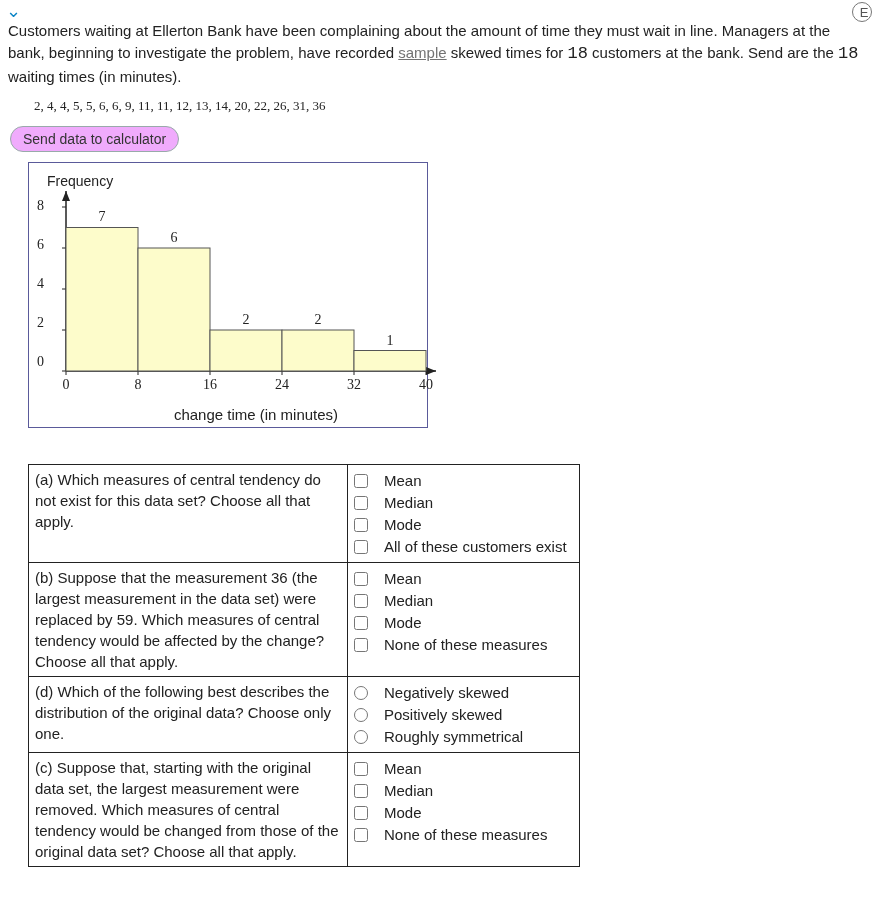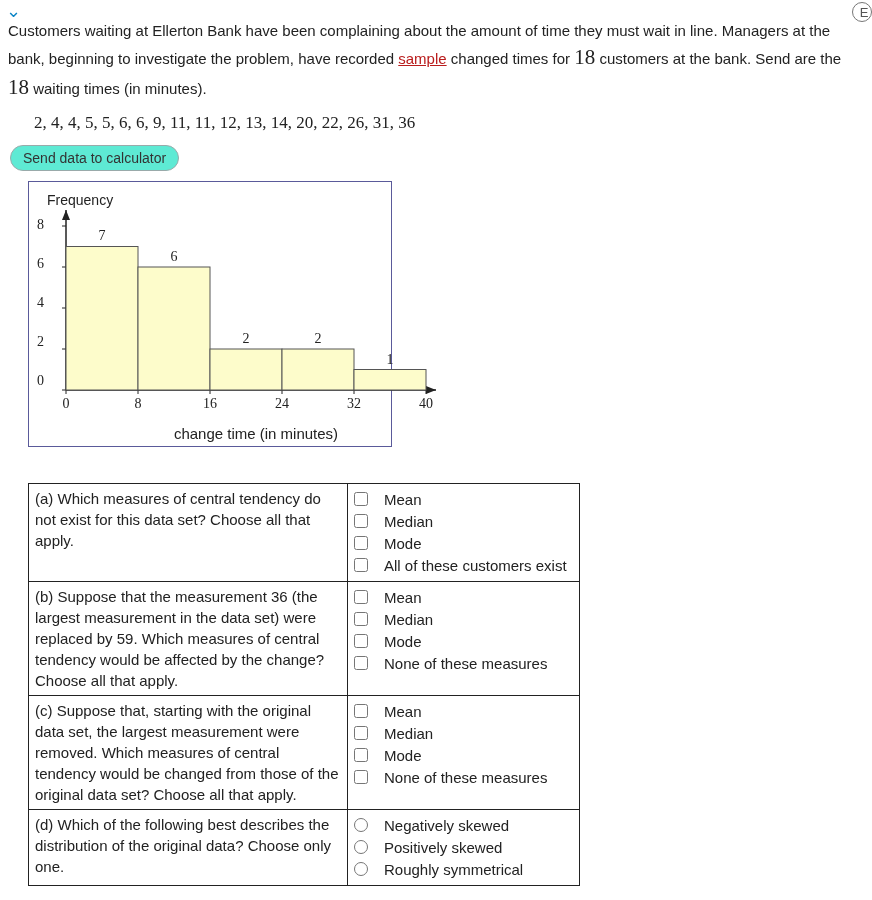--- a/index.html
+++ b/index.html
@@ -40,47 +40,47 @@
     background: #fff;
     box-sizing: border-box;
     overflow: hidden;
     padding-left: 4px;
   }
   .prompt {
     padding: 0 8px 4px 8px;
     line-height: 1.45;
   }
   .link {
-    color: #b91c1c;
+    color: #737373;
     text-decoration: underline;
   }
   .mathnum {
-    font-family: Liberation Serif, serif;
-    font-size: 21px;
+    font-family: Liberation Mono, monospace;
+    font-size: 17px;
   }
   .data-list {
     padding: 6px 0 6px 34px;
     font-family: "Times New Roman", Times, serif;
-    font-size: 17px;
+    font-size: 13px;
   }
   .send-btn {
     margin: 6px 0 10px 10px;
-    background: #5eead4;
+    background: #f0abfc;
     border: 1px solid #9aa;
     border-radius: 14px;
     padding: 4px 12px;
     font-size: 14px;
     color: #333;
     cursor: pointer;
   }
   .chart-box {
     border: 1px solid #738;
     border-color: #5a5a9a;
     margin: 0 0 18px 28px;
-    width: 364px;
+    width: 400px;
     padding: 10px 6px 4px 8px;
     box-sizing: border-box;
   }
   .freq-label {
     font-family: Verdana, sans-serif;
     font-size: 14px;
     margin: 0 0 2px 10px;
   }
   .chart {
     display: flex;
@@ -146,21 +146,21 @@
 
 
 
 <div class="top-row">
   <span class="expand-icon">⌄</span>
 </div>
 <div class="e-badge">E</div>
 
 <div class="prompt">
   <span>Customers waiting at Ellerton Bank have been complaining about the amount of time they must wait in line.</span>
-  <span>Managers at the bank, beginning to investigate the problem, have recorded </span><a href="#" class="link">sample</a><span> changed times for </span><span class="mathnum">18</span>
+  <span>Managers at the bank, beginning to investigate the problem, have recorded </span><a href="#" class="link">sample</a><span> skewed times for </span><span class="mathnum">18</span>
   <span>customers at the bank. Send are the </span><span class="mathnum">18</span><span> waiting times (in minutes).</span>
 </div>
 
 <div class="data-list">2, 4, 4, 5, 5, 6, 6, 9, 11, 11, 12, 13, 14, 20, 22, 26, 31, 36</div>
 
 <button class="send-btn">Send data to calculator</button>
 
 <div class="chart-box">
   <div class="freq-label">Frequency</div>
   <div class="chart">
@@ -254,54 +254,54 @@
             <input type="checkbox" style="">
             <span>Mode</span>
           </div>
       <div class="opt-row">
             <input type="checkbox" style="">
             <span>None of these measures</span>
           </div>
     </td>
   </tr>
   <tr>
-    <td class="qtext">(c) Suppose that, starting with the original data set, the largest measurement were removed. Which measures of central tendency would be changed from those of the original data set? Choose all that apply.</td>
+    <td class="qtext">(d) Which of the following best describes the distribution of the original data? Choose only one.</td>
     <td>
       <div class="opt-row">
-            <input type="checkbox" style="">
-            <span>Mean</span>
-          </div>
-      <div class="opt-row">
-            <input type="checkbox" style="">
-            <span>Median</span>
-          </div>
-      <div class="opt-row">
-            <input type="checkbox" style="">
-            <span>Mode</span>
-          </div>
-      <div class="opt-row">
-            <input type="checkbox" style="">
-            <span>None of these measures</span>
+            <input type="radio" name="qd" style="">
+            <span>Negatively skewed</span>
+          </div>
+      <div class="opt-row">
+            <input type="radio" name="qd" style="">
+            <span>Positively skewed</span>
+          </div>
+      <div class="opt-row">
+            <input type="radio" name="qd" style="">
+            <span>Roughly symmetrical</span>
           </div>
     </td>
   </tr>
   <tr>
-    <td class="qtext">(d) Which of the following best describes the distribution of the original data? Choose only one.</td>
+    <td class="qtext">(c) Suppose that, starting with the original data set, the largest measurement were removed. Which measures of central tendency would be changed from those of the original data set? Choose all that apply.</td>
     <td>
       <div class="opt-row">
-            <input type="radio" name="qd" style="">
-            <span>Negatively skewed</span>
-          </div>
-      <div class="opt-row">
-            <input type="radio" name="qd" style="">
-            <span>Positively skewed</span>
-          </div>
-      <div class="opt-row">
-            <input type="radio" name="qd" style="">
-            <span>Roughly symmetrical</span>
+            <input type="checkbox" style="">
+            <span>Mean</span>
+          </div>
+      <div class="opt-row">
+            <input type="checkbox" style="">
+            <span>Median</span>
+          </div>
+      <div class="opt-row">
+            <input type="checkbox" style="">
+            <span>Mode</span>
+          </div>
+      <div class="opt-row">
+            <input type="checkbox" style="">
+            <span>None of these measures</span>
           </div>
     </td>
   </tr>
 </tbody>
   </table>
 
 
 
 
 </body></html>

